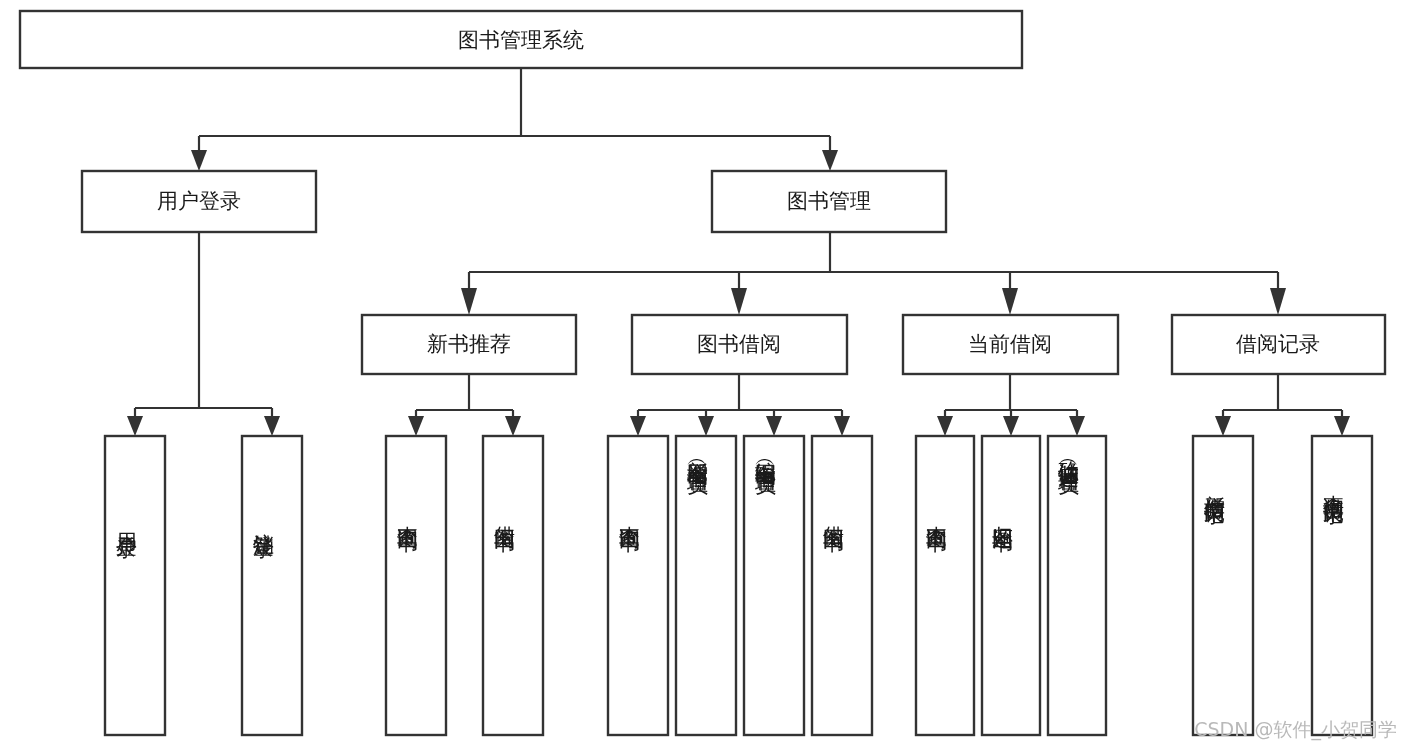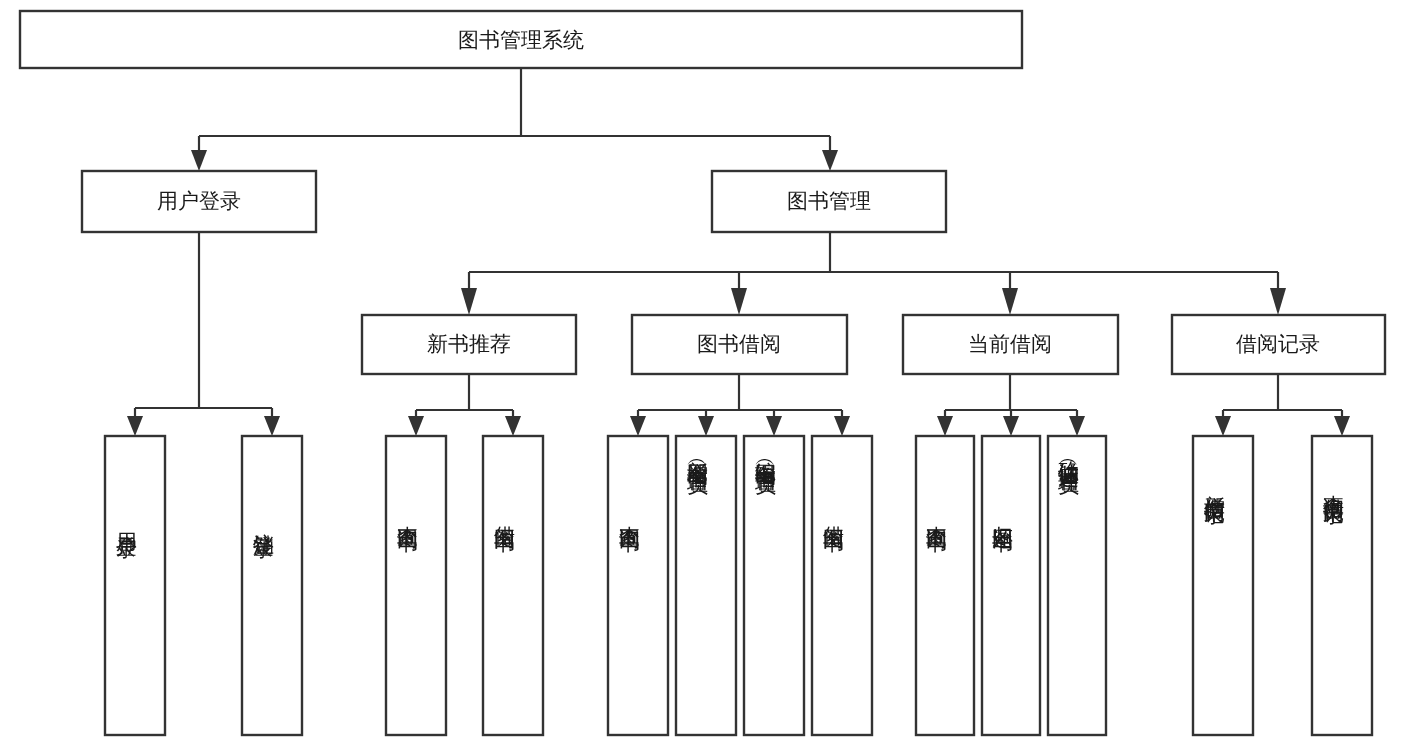--- a/index.html
+++ b/index.html
@@ -211,14 +211,15 @@
   <div class="node-label-v" style="left:752px; top:444px;">编辑图书（管理员）</div>
   <div class="node-label-v" style="left:820px; top:509px;">借阅图书</div>
 
   <div class="node-label-v" style="left:923px; top:509px;">查询图书</div>
   <div class="node-label-v" style="left:989px; top:509px;">归还图书</div>
   <div class="node-label-v" style="left:1055px; top:444px;">确认归还（管理员）</div>
 
   <div class="node-label-v" style="left:1201px; top:478px;">新增借阅记录</div>
   <div class="node-label-v" style="left:1320px; top:478px;">查询借阅记录</div>
 
+  <div class="watermark">CSDN @软件_小贺同学</div>
 
 </div>
 
 </body></html>

